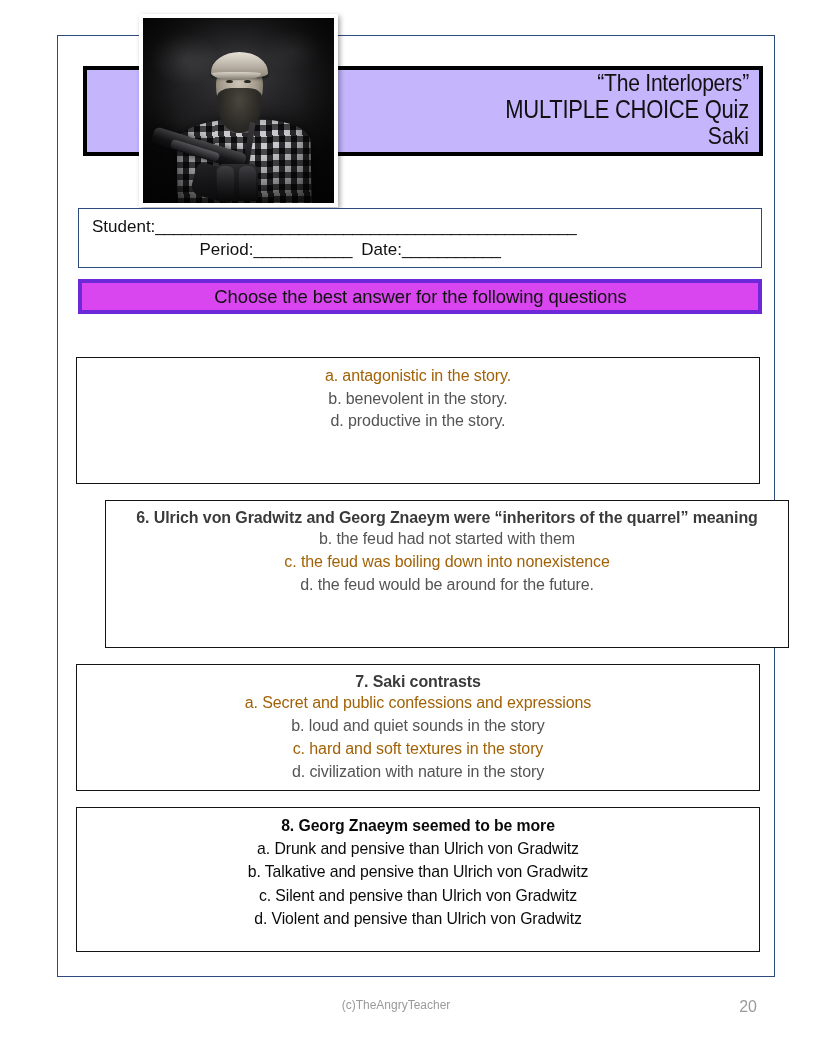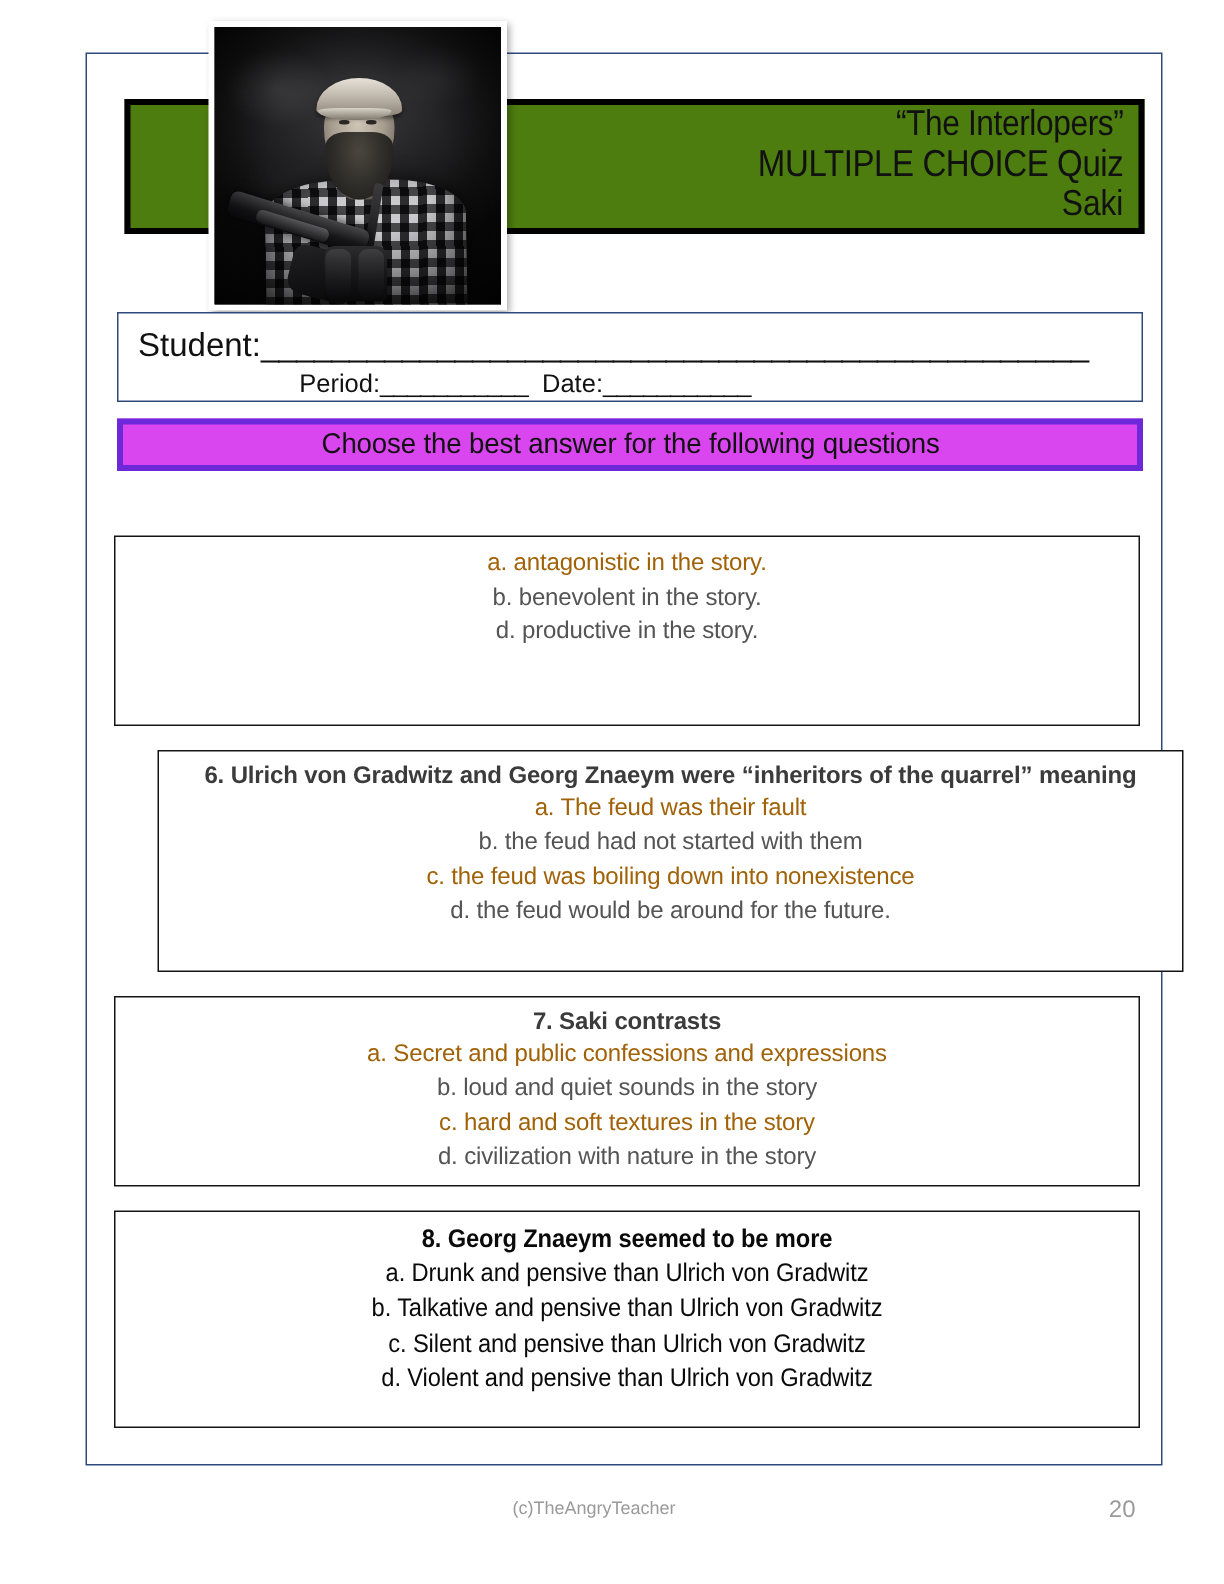--- a/index.html
+++ b/index.html
@@ -28,21 +28,21 @@
 
   
   #header-box {
     position: absolute;
     left: 83px;
     top: 66px;
     width: 680px;
     height: 90px;
     border: 4px solid #000000;
     box-sizing: border-box;
-    background: #4d7c0f;
+    background: #c4b5fd;
   }
   #header-title-block {
     position: absolute;
     right: 10px;
     top: 1px;
     text-align: right;
     font-family: "Liberation Sans Narrow", "Liberation Sans", sans-serif;
     color: #111111;
     line-height: 1.0;
   }
@@ -220,21 +220,21 @@
     top: 208px;
     width: 684px;
     height: 60px;
     border: 1px solid #2E4A7D;
     box-sizing: border-box;
     background: #ffffff;
   }
   .student-row {
     padding-left: 13px;
     padding-top: 8px;
-    font-size: 22px;
+    font-size: 17px;
     color: #111111;
     white-space: nowrap;
   }
   .period-row {
     text-align: center;
     font-size: 17px;
     color: #111111;
     margin-top: 3px;
     padding-right: 140px;
     white-space: nowrap;
@@ -376,21 +376,20 @@
 </div>
 
 <div class="qbox" id="qbox-5">
   <div class="q-opt tone-light">a. antagonistic in the story.</div>
   <div class="q-opt tone-dark">b. benevolent in the story.</div>
   <div class="q-opt tone-dark">d. productive in the story.</div>
 </div>
 
 <div class="qbox" id="qbox-6">
   <div class="q-title">6. Ulrich von Gradwitz and Georg Znaeym were “inheritors of the quarrel” meaning</div>
-  <div class="q-opt tone-light">a. The feud was their fault</div>
   <div class="q-opt tone-dark">b. the feud had not started with them</div>
   <div class="q-opt tone-light">c. the feud was boiling down into nonexistence</div>
   <div class="q-opt tone-dark">d. the feud would be around for the future.</div>
 </div>
 
 <div class="qbox" id="qbox-7">
   <div class="q-title">7. Saki contrasts</div>
   <div class="q-opt tone-light">a. Secret and public confessions and expressions</div>
   <div class="q-opt tone-dark">b. loud and quiet sounds in the story</div>
   <div class="q-opt tone-light">c. hard and soft textures in the story</div>

